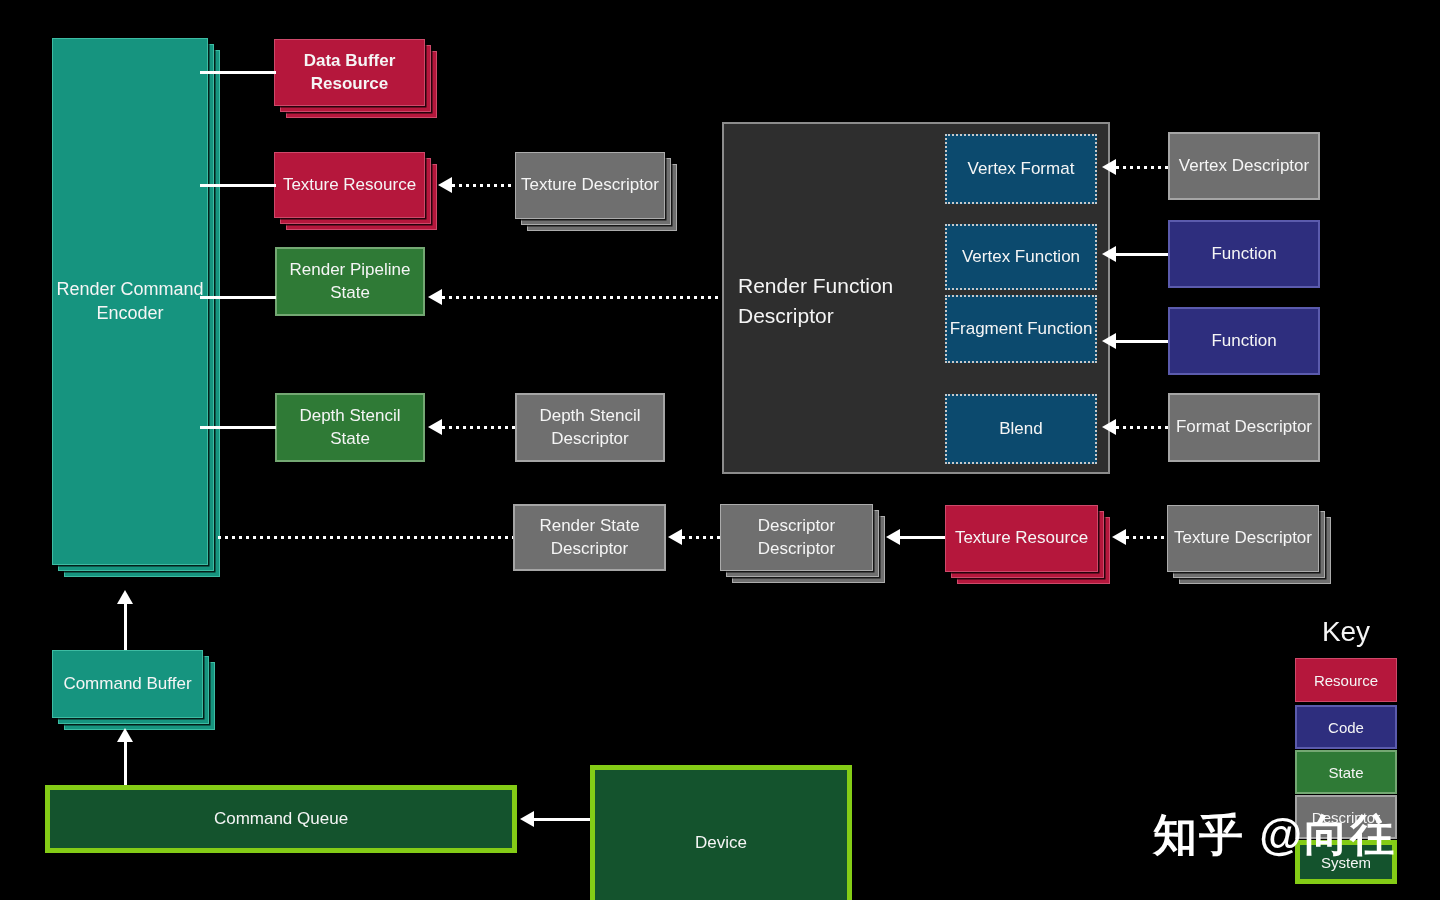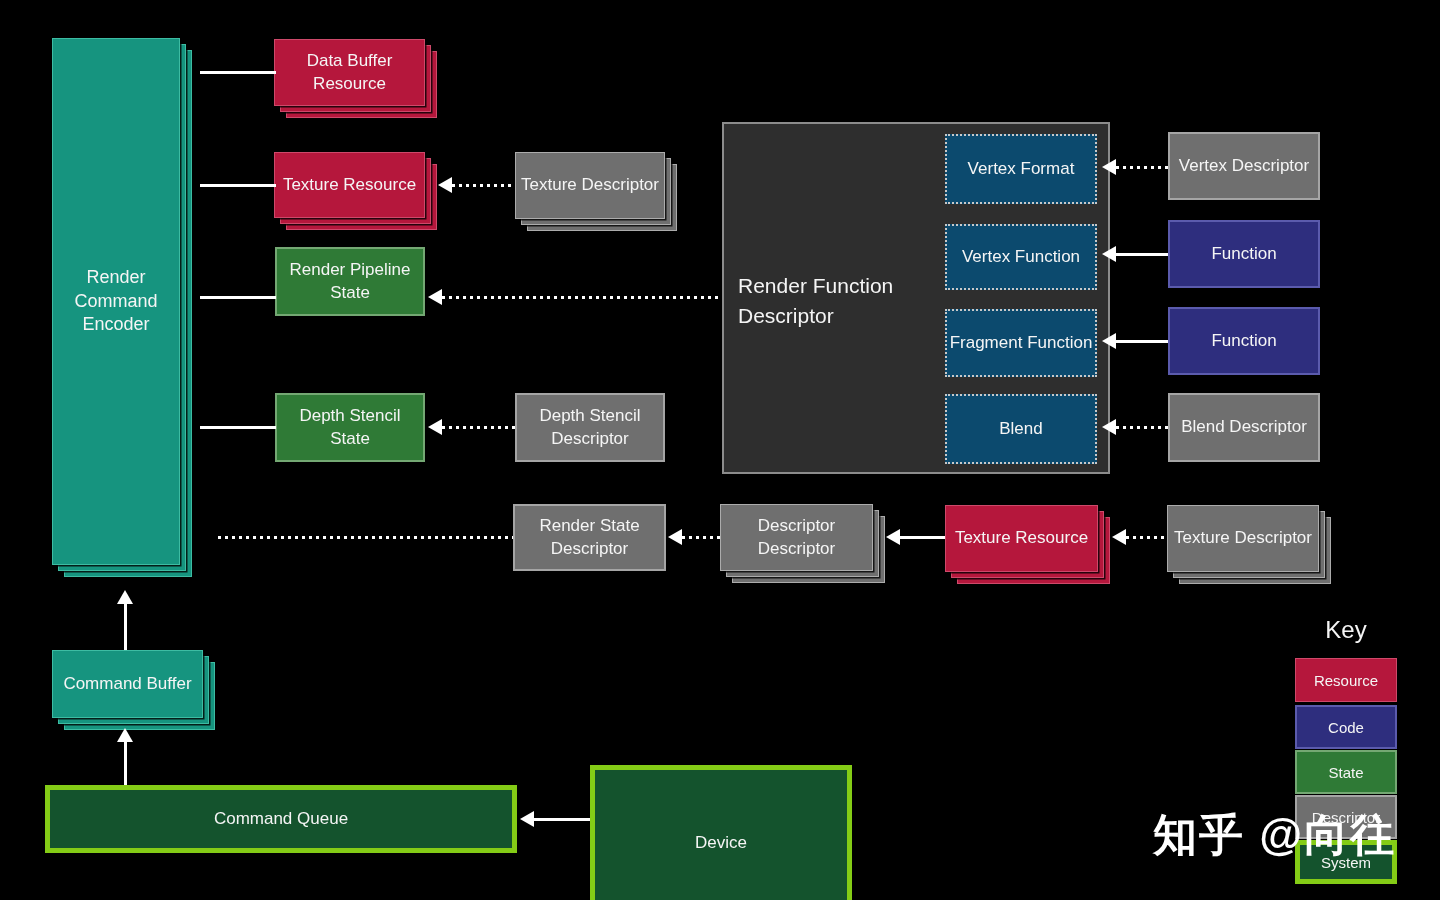--- a/index.html
+++ b/index.html
@@ -35,36 +35,36 @@
   
   .hl{position:absolute;height:3px;background:#fff;z-index:3;}
   .vl{position:absolute;width:3px;background:#fff;z-index:3;}
   .hd{position:absolute;height:3px;z-index:3;
       background-image:repeating-linear-gradient(to right,#fff 0 3px,transparent 3px 7px);}
   .ah-left{position:absolute;width:0;height:0;z-index:3;
       border-top:8px solid transparent;border-bottom:8px solid transparent;border-right:14px solid #fff;}
   .ah-up{position:absolute;width:0;height:0;z-index:3;
       border-left:8px solid transparent;border-right:8px solid transparent;border-bottom:14px solid #fff;}
   
-  .key-title{position:absolute;left:1295px;top:616px;width:102px;text-align:center;font-size:24px;}
+  .key-title{position:absolute;left:1295px;top:616px;width:102px;text-align:center;font-size:28px;}
   .key-box{position:absolute;left:1295px;width:102px;height:44px;display:flex;align-items:center;
       justify-content:center;font-size:15px;box-sizing:border-box;z-index:2;}
   .watermark{position:absolute;left:1153px;top:806px;font-size:44px;font-weight:bold;
       color:#fff;z-index:99;letter-spacing:2px;white-space:nowrap;}
 </style>
 </head>
 <body>
 
-<div class="stack" style="left:52px;top:38px;width:128px;height:527px;">
+<div class="stack" style="left:52px;top:38px;width:156px;height:527px;">
   <div class="sl s2 c-teal"></div>
   <div class="sl s1 c-teal"></div>
   <div class="face c-teal" style="font-size:18px;">Render Command Encoder</div>
 </div>
 
-<div class="stack" style="left:274px;top:39px;width:151px;height:67px;">
+<div class="stack" style="left:274px;top:39px;width:151px;height:67px;font-weight:bold;">
   <div class="sl s2 c-red"></div>
   <div class="sl s1 c-red"></div>
   <div class="face c-red">Data Buffer Resource</div>
 </div>
 
 <div class="stack" style="left:274px;top:152px;width:151px;height:66px;">
   <div class="sl s2 c-red"></div>
   <div class="sl s1 c-red"></div>
   <div class="face c-red">Texture Resource</div>
 </div>
@@ -110,39 +110,39 @@
 </div>
 
 <div class="rpd">
   <div class="rpd-label">Render Function Descriptor</div>
   <div class="inner" style="top:10px;height:70px;">
     <span>Vertex Format</span>
   </div>
   <div class="inner" style="top:100px;height:66px;">
     <span>Vertex Function</span>
   </div>
-  <div class="inner" style="top:185px;height:68px;">
+  <div class="inner" style="top:171px;height:68px;">
     <span>Fragment Function</span>
   </div>
   <div class="inner" style="top:270px;height:70px;">
     <span>Blend</span>
   </div>
 </div>
 
 <div class="box b-gray" style="left:1168px;top:132px;width:152px;height:68px;">
   <span>Vertex Descriptor</span>
 </div>
 <div class="box b-navy" style="left:1168px;top:220px;width:152px;height:68px;">
   <span>Function</span>
 </div>
 <div class="box b-navy" style="left:1168px;top:307px;width:152px;height:68px;">
   <span>Function</span>
 </div>
 <div class="box b-gray" style="left:1168px;top:393px;width:152px;height:69px;">
-  <span>Blend Descriptor</span>
+  <span>Format Descriptor</span>
 </div>
 
 <div class="stack" style="left:52px;top:650px;width:151px;height:68px;">
   <div class="sl s2 c-teal"></div>
   <div class="sl s1 c-teal"></div>
   <div class="face c-teal">Command Buffer</div>
 </div>
 
 <div class="box b-tealb" style="left:45px;top:785px;width:472px;height:68px;">
   <span>Command Queue</span>

